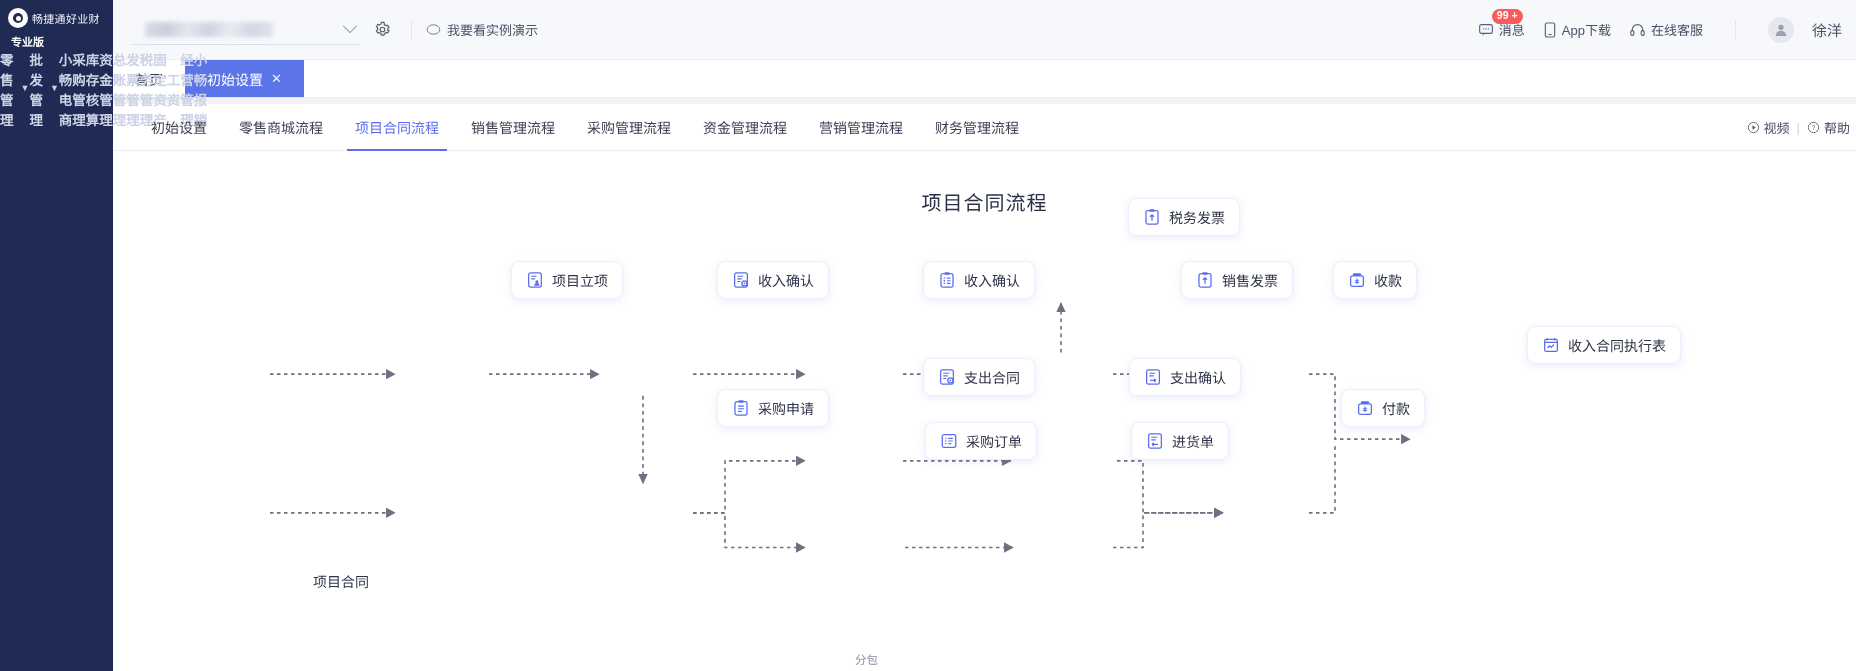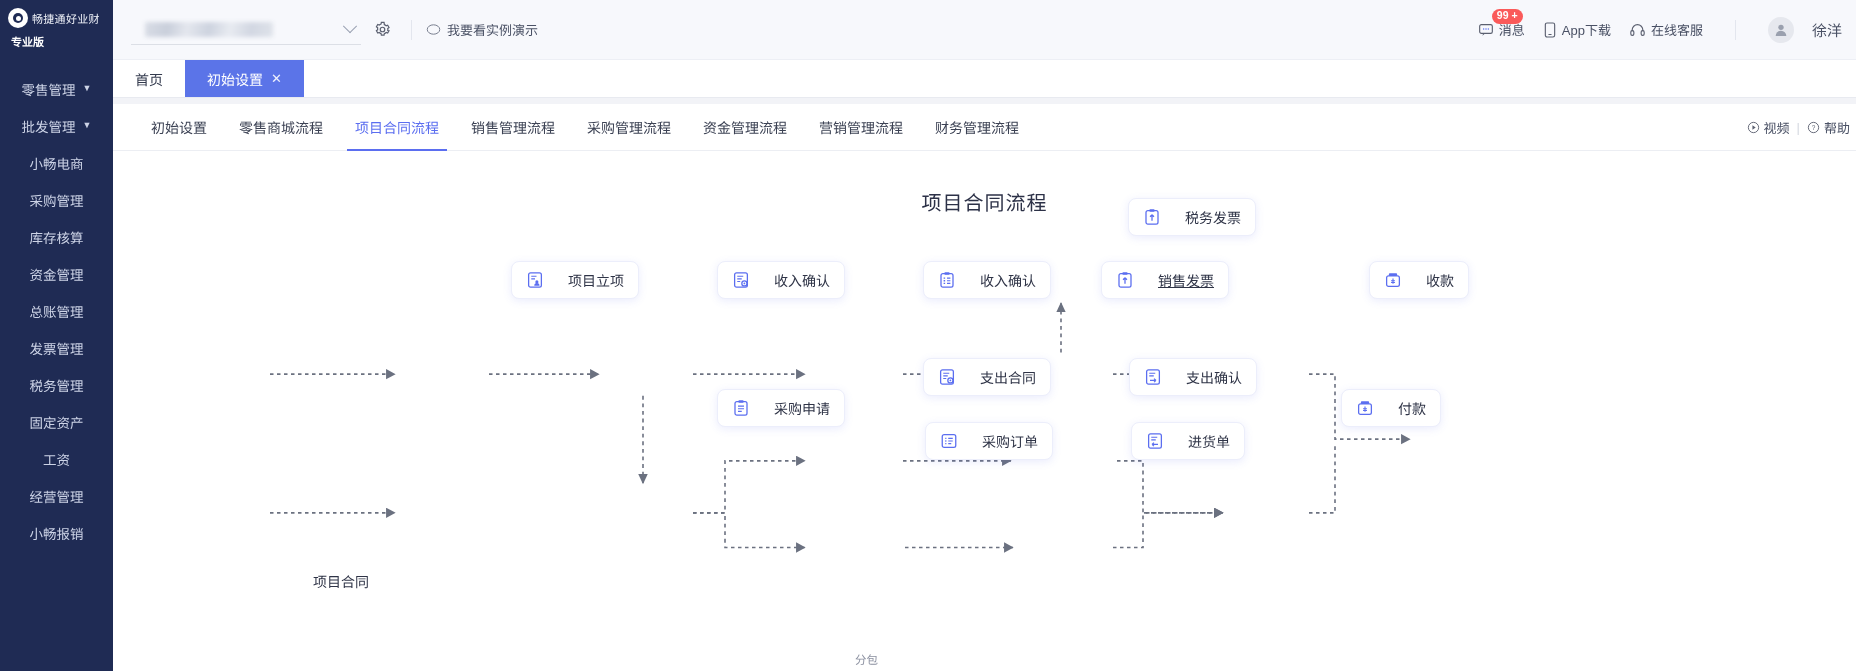--- a/index.html
+++ b/index.html
@@ -25,21 +25,21 @@
     content: ""; position: absolute; left: 5px; top: 5px;
     width: 10px; height: 10px; border-radius: 50%; background: #1f2b54;
   }
   .logo-mark::after {
     content: ""; position: absolute; left: 7.5px; top: 7.5px;
     width: 5px; height: 5px; border-radius: 50%; background: #ffffff;
   }
   .logo-text { color: #eef1f8; font-size: 11px; letter-spacing: .3px; white-space: nowrap; }
   .logo-sub { color: #ffffff; font-size: 11px; margin: 5px 0 0 3px; font-weight: bold; }
 
-  .nav { display: flex; flex-direction: column; padding-top: 10px; }
+  .nav { display: flex; flex-direction: row; padding-top: 10px; font-weight: bold; }
   .nav-item {
     height: 37px; display: flex; align-items: center; justify-content: center;
     color: #ccd3e6; font-size: 13.5px; position: relative; cursor: pointer;
     user-select: none;
   }
   .nav-item .caret {
     margin-left: 7px; font-size: 9px; color: #ccd3e6; line-height: 1;
   }
 
   
@@ -122,21 +122,21 @@
   .diagram-title {
     text-align: center; font-size: 20px; color: #2c3147; margin-top: 36px; letter-spacing: 1px;
   }
 
   .canvas { position: relative; flex: 1 1 auto; }
 
   
   .node {
     position: absolute; height: 38px; border-radius: 8px; background: #ffffff;
     border: 1px solid #eceefb; box-shadow: 0 2px 9px rgba(91,110,240,.13);
-    display: flex; align-items: center; gap: 24px; padding: 0 14px;
+    display: flex; align-items: center; gap: 8px; padding: 0 14px;
     font-size: 14px; color: #2f3447; white-space: nowrap; cursor: pointer;
   }
   .node .nicon { width: 18px; height: 18px; flex: 0 0 18px; display:block; }
   .rowlabel {
     position: absolute; font-size: 14px; color: #2f3447; white-space: nowrap;
   }
   .edgelabel {
     position: absolute; font-size: 11.5px; color: #8b90a0; white-space: nowrap;
   }
   svg.wires { position: absolute; left: 0; top: 0; width: 100%; height: 100%; pointer-events: none; }
@@ -393,38 +393,47 @@
           <div class="node" style="left:810px; top:45px;">
             <svg class="nicon" viewBox="0 0 24 24">
               <rect x="4" y="3.5" width="16" height="18" rx="2.5" fill="none" stroke="#5b6ef0" stroke-width="1.7"></rect>
               <rect x="8.5" y="1.5" width="7" height="3.5" rx="1.2" fill="#5b6ef0"></rect>
               <path d="M7.5 9.5h2M7.5 13h2M7.5 16.5h2" stroke="#5b6ef0" stroke-width="1.8"></path>
               <path d="M12 9.5h4.5M12 13h4.5M12 16.5h4.5" stroke="#5b6ef0" stroke-width="1.5"></path>
             </svg>
             <span>收入确认</span>
           </div>
 
-          <div class="node" style="left:988px; top:45px;text-decoration:underline;">
+          <div class="node" style="left:1068px; top:45px;">
             <svg class="nicon" viewBox="0 0 24 24">
               <rect x="4" y="3.5" width="16" height="18" rx="2.5" fill="none" stroke="#5b6ef0" stroke-width="1.7"></rect>
               <rect x="8.5" y="1.5" width="7" height="3.5" rx="1.2" fill="#5b6ef0"></rect>
               <path d="M12 17V9m0 0l-2.6 2.6M12 9l2.6 2.6" stroke="#5b6ef0" stroke-width="1.7" fill="none"></path>
             </svg>
             <span>销售发票</span>
           </div>
 
-          <div class="node" style="left:1256px; top:45px;">
+          <div class="node" style="left:1220px; top:45px;">
             <svg class="nicon" viewBox="0 0 24 24">
               <rect x="3.5" y="6.5" width="17" height="14" rx="2.5" fill="none" stroke="#5b6ef0" stroke-width="1.7"></rect>
               <rect x="6.5" y="3" width="11" height="3.5" rx="1.2" fill="#5b6ef0"></rect>
               <path d="M12 10v7M9.4 13h5.2M9.4 15.4h5.2" stroke="#5b6ef0" stroke-width="1.5"></path>
             </svg>
             <span>收款</span>
           </div>
 
+          <div class="node" style="left:1414px; top:110px;">
+            <svg class="nicon" viewBox="0 0 24 24">
+              <rect x="3.5" y="4.5" width="17" height="16" rx="2.2" fill="none" stroke="#5b6ef0" stroke-width="1.7"></rect>
+              <path d="M3.5 8.5h17" stroke="#5b6ef0" stroke-width="1.7"></path>
+              <path d="M7 2.5v3.5M17 2.5v3.5" stroke="#5b6ef0" stroke-width="1.7"></path>
+              <path d="M7.5 16l2.5-3 2.5 2.2 3.5-4" stroke="#5b6ef0" stroke-width="1.6" fill="none"></path>
+            </svg>
+            <span>收入合同执行表</span>
+          </div>
 
           <div class="node" style="left:810px; top:142px;">
             <svg class="nicon" viewBox="0 0 24 24">
               <rect x="3.5" y="2.5" width="17" height="19" rx="2.5" fill="none" stroke="#5b6ef0" stroke-width="1.7"></rect>
               <path d="M7 7h8M7 10.5h6M7 14h4" stroke="#5b6ef0" stroke-width="1.6"></path>
               <circle cx="16.5" cy="16.5" r="3.4" fill="#fff" stroke="#5b6ef0" stroke-width="1.7"></circle>
               <circle cx="16.5" cy="16.5" r="1.2" fill="#5b6ef0"></circle>
             </svg>
             <span>支出合同</span>
           </div>

